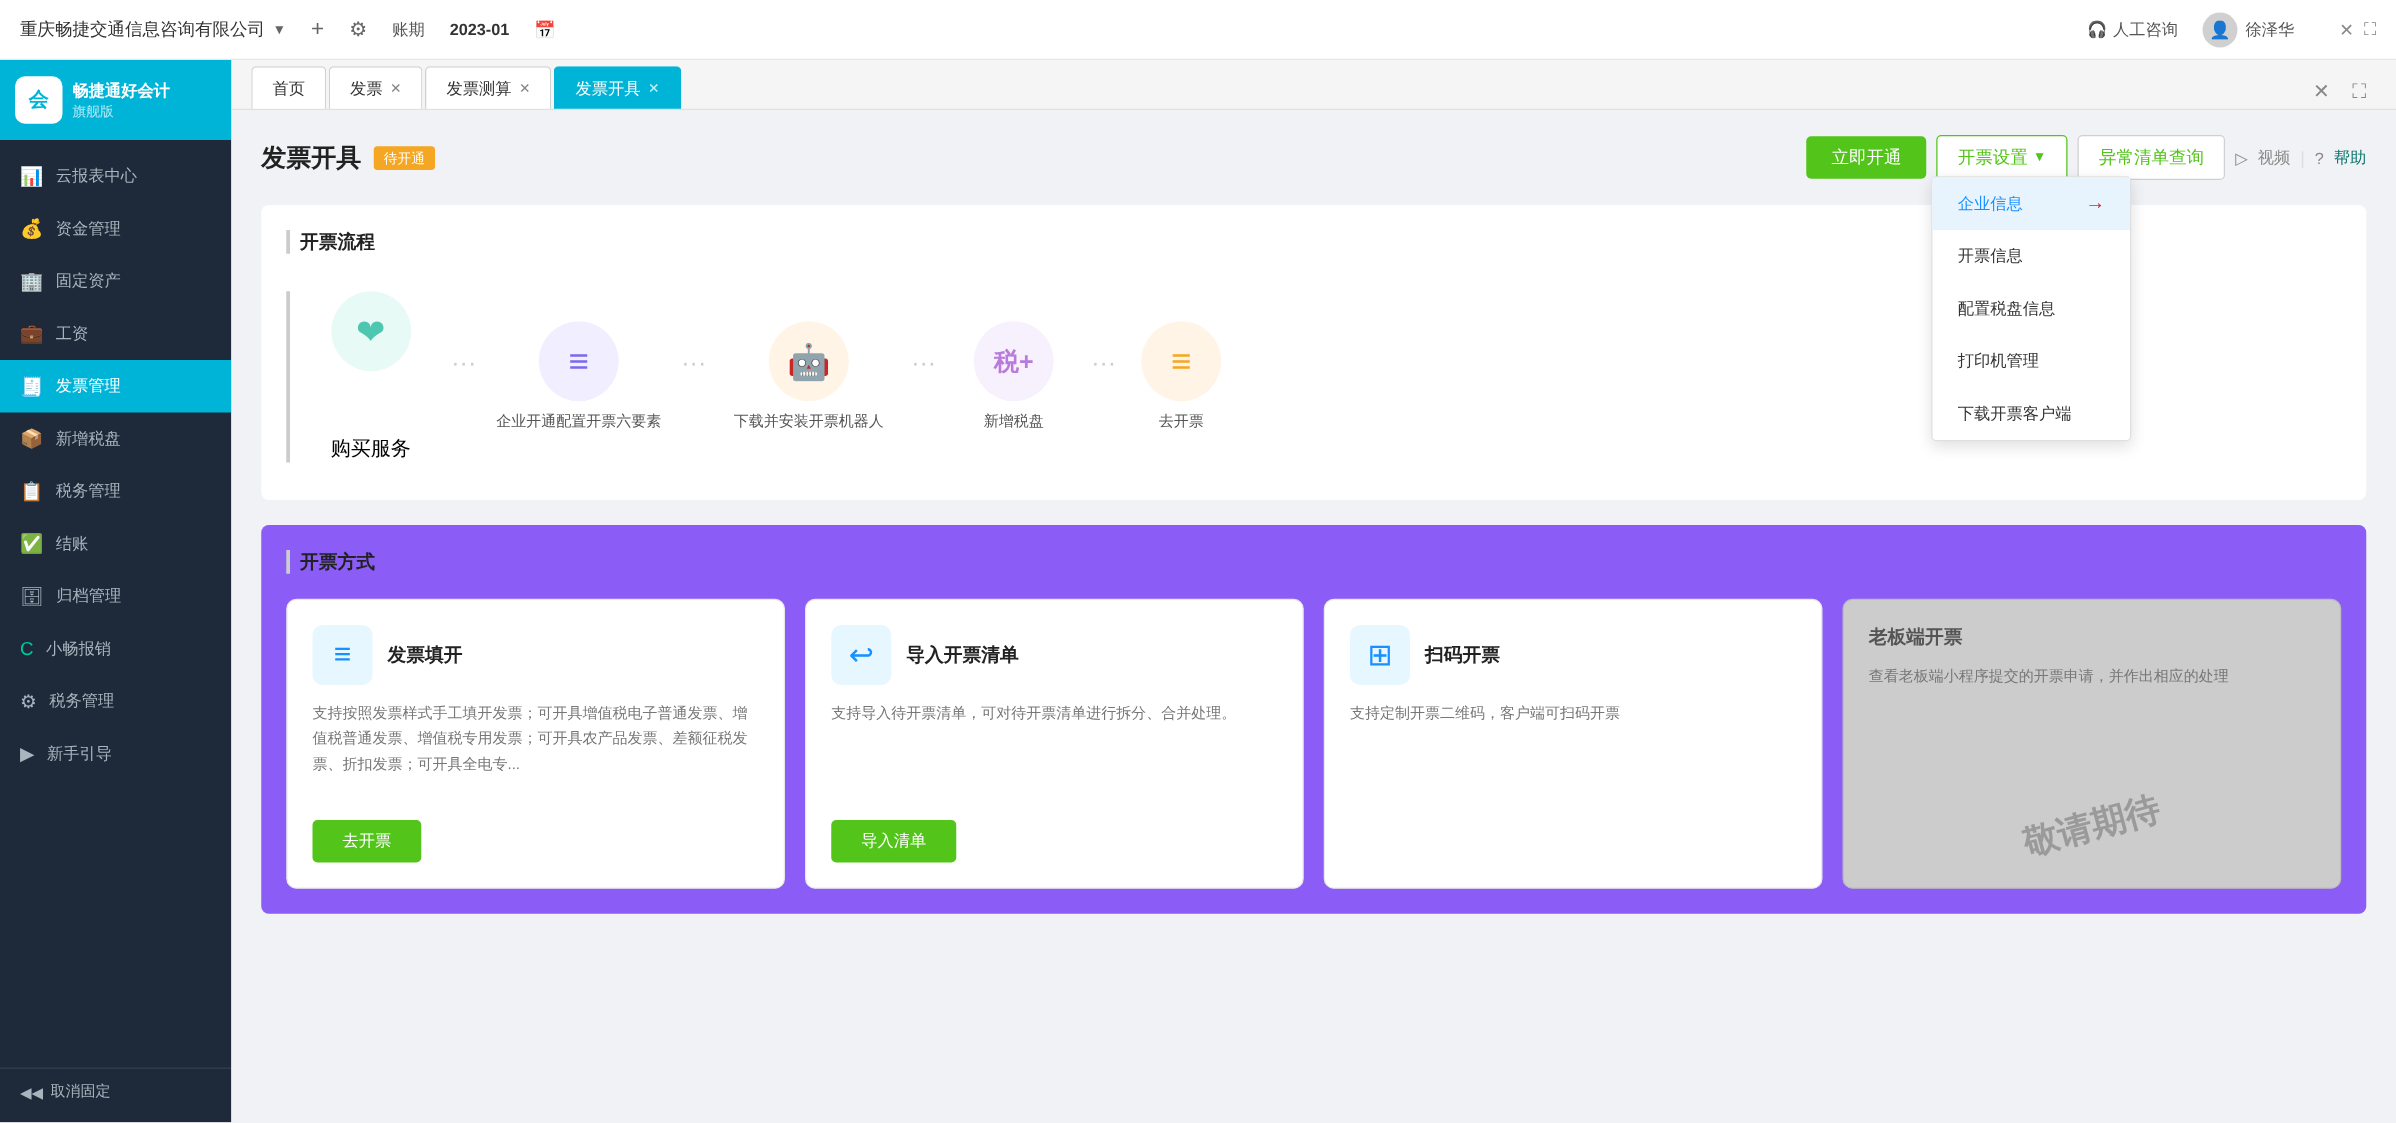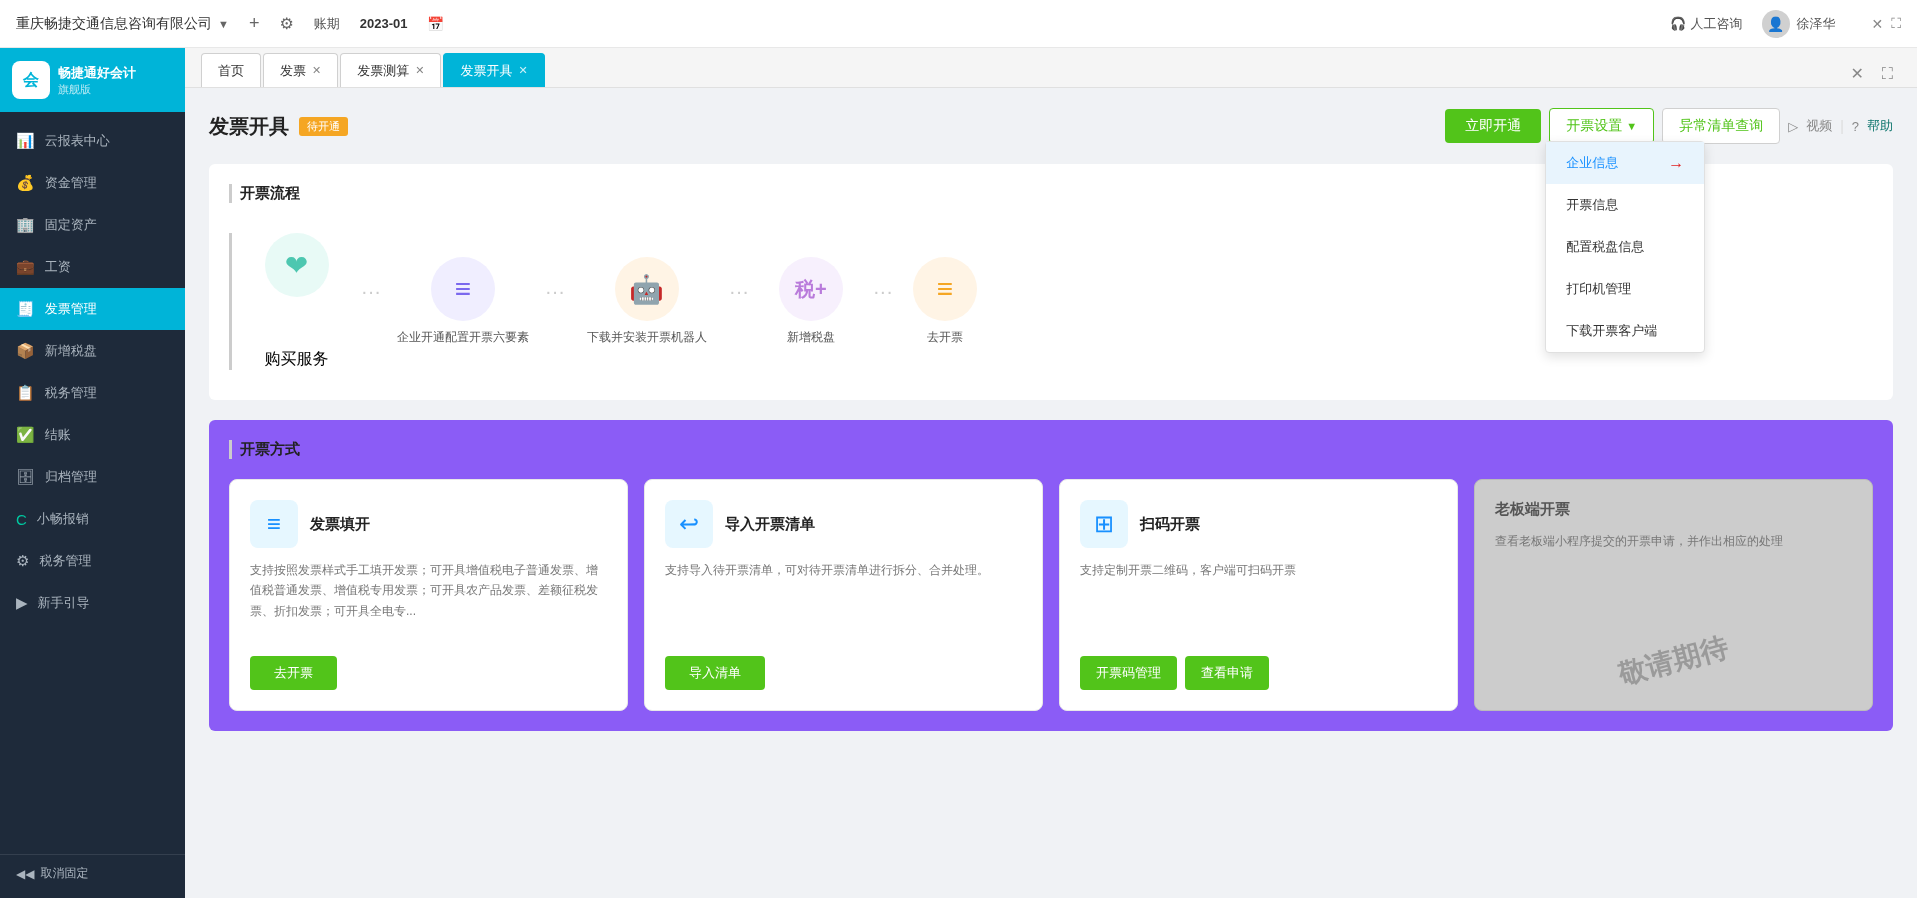--- a/index.html
+++ b/index.html
@@ -226,24 +226,20 @@
               <div style="font-size:12px; color:#777; line-height:1.7; margin-bottom:16px; min-height:80px;">支持导入待开票清单，可对待开票清单进行拆分、合并处理。</div>
               <button style="background:#52c41a; color:#fff; border:none; padding:8px 24px; border-radius:4px; cursor:pointer; font-size:13px;">导入清单</button>
             </div>
 
             <div style="background:#fff; border-radius:8px; padding:20px; border:1px solid #e8e8e8;">
               <div style="display:flex; align-items:center; gap:12px; margin-bottom:12px;">
                 <div style="width:48px; height:48px; border-radius:8px; background:#e6f7ff; display:flex; align-items:center; justify-content:center; font-size:24px; color:#1890ff;">⊞</div>
                 <span style="font-size:15px; font-weight:bold; color:#222;">扫码开票</span>
               </div>
               <div style="font-size:12px; color:#777; line-height:1.7; margin-bottom:16px; min-height:80px;">支持定制开票二维码，客户端可扫码开票</div>
-              <div style="display:flex; gap:8px;">
-                <button style="background:#52c41a; color:#fff; border:none; padding:8px 16px; border-radius:4px; cursor:pointer; font-size:13px;">开票码管理</button>
-                <button style="background:#52c41a; color:#fff; border:none; padding:8px 16px; border-radius:4px; cursor:pointer; font-size:13px;">查看申请</button>
-              </div>
             </div>
 
             <div style="background:#ccc; border-radius:8px; padding:20px; border:1px solid #bbb; position:relative; overflow:hidden;">
               <div style="display:flex; align-items:center; gap:12px; margin-bottom:12px;">
                 <span style="font-size:15px; font-weight:bold; color:#555;">老板端开票</span>
               </div>
               <div style="font-size:12px; color:#777; line-height:1.7; margin-bottom:16px; min-height:80px;">查看老板端小程序提交的开票申请，并作出相应的处理</div>
 
               <div style="position:absolute; bottom:30px; left:0; right:0; text-align:center; font-size:28px; font-weight:bold; color:rgba(80,80,80,0.4); transform:rotate(-15deg);">
                 <span>敬请期待</span>

